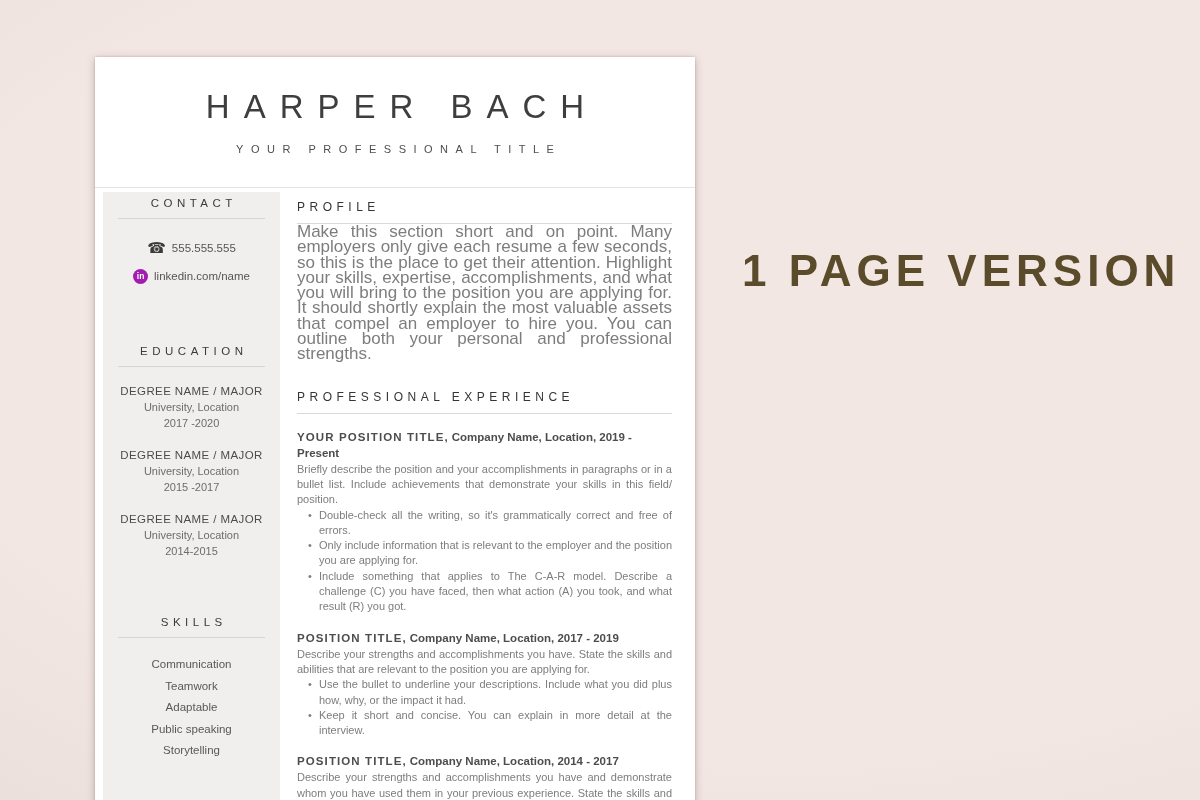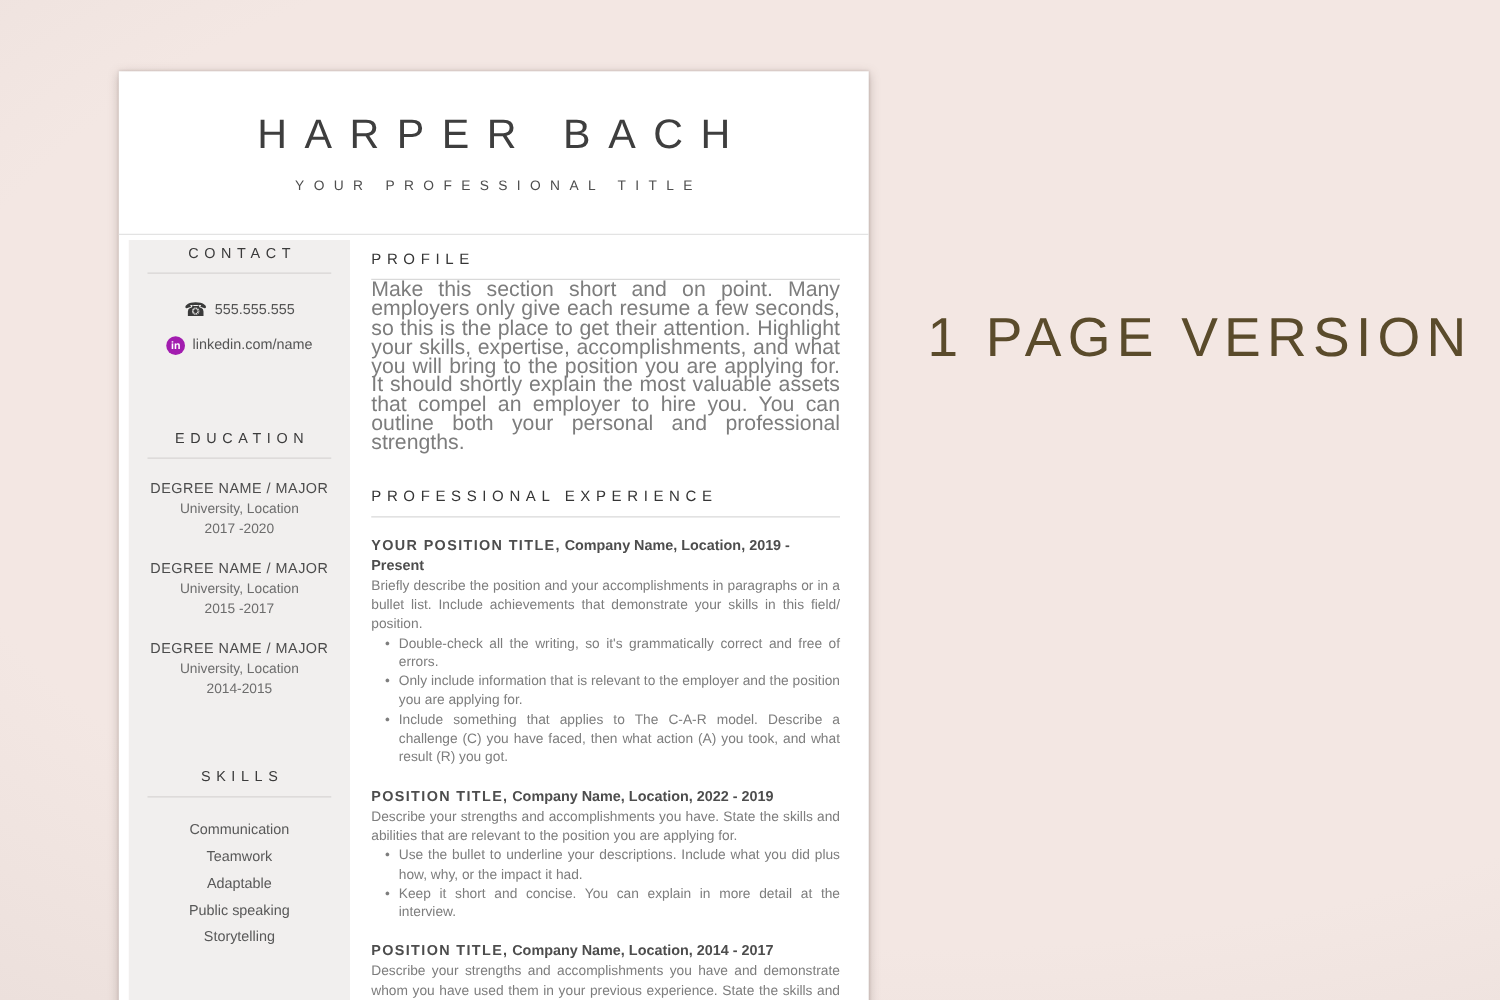--- a/index.html
+++ b/index.html
@@ -77,21 +77,21 @@
   .job-bullets li {
     position:relative; font-size:11px; line-height:15.3px; color:#7d7d7d; text-align:justify;
   }
   .job-bullets li::before {
     content:"\2022"; position:absolute; left:-11px; top:0; color:#7d7d7d; font-size:11px;
   }
 
   
   .version-label {
     position:absolute; left:742px; top:246px; width:420px;
-    font-size:44px; letter-spacing:5px; color:#5a4b2b; white-space:nowrap; font-weight:400;
+    font-size:44px; letter-spacing:5px; color:#5a4b2b; white-space:nowrap; font-weight:700;
   }
 </style>
 </head>
 <body>
 
 <div class="stage">
 
   <div class="page">
 
     <div class="page-header">
@@ -170,21 +170,21 @@
             <p class="job-desc">Briefly describe the position and your accomplishments in paragraphs or in a bullet list. Include achievements that demonstrate your skills in this field/ position.</p>
             <ul class="job-bullets">
               <li>Double-check all the writing, so it's grammatically correct and free of errors.</li>
               <li>Only include information that is relevant to the employer and the position you are applying for.</li>
               <li>Include something that applies to The C-A-R model. Describe a challenge (C) you have faced, then what action (A) you took, and what result (R) you got.</li>
             </ul>
           </div>
 
           <div class="job">
             <div class="job-title-line">
-              <span class="pos">POSITION TITLE,</span><span class="meta">Company Name, Location, 2022 - 2019</span>
+              <span class="pos">POSITION TITLE,</span><span class="meta">Company Name, Location, 2017 - 2019</span>
             </div>
             <p class="job-desc">Describe your strengths and accomplishments you have. State the skills and abilities that are relevant to the position you are applying for.</p>
             <ul class="job-bullets">
               <li>Use the bullet to underline your descriptions. Include what you did plus how, why, or the impact it had.</li>
               <li>Keep it short and concise. You can explain in more detail at the interview.</li>
             </ul>
           </div>
 
           <div class="job">
             <div class="job-title-line">

